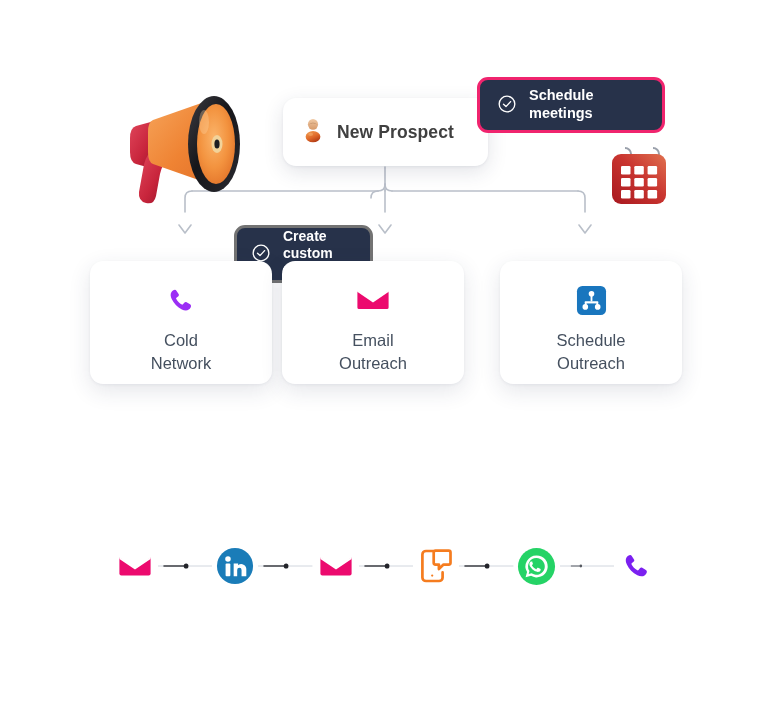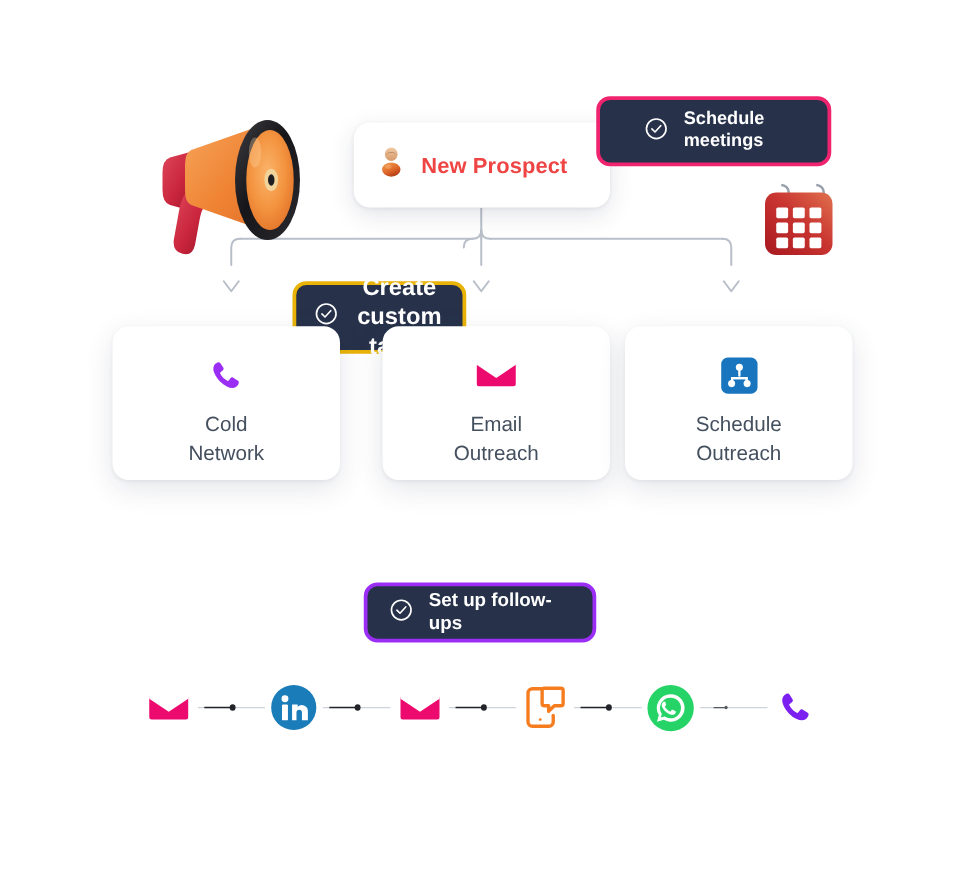--- a/index.html
+++ b/index.html
@@ -22,44 +22,44 @@
   .calendar{position:absolute;left:608px;top:145px;width:62px;height:62px;}
 
   
   .prospect-card{
     position:absolute;left:283px;top:98px;width:205px;height:68px;
     background:#ffffff;border-radius:13px;
     box-shadow:0 6px 20px rgba(40,50,80,.13), 0 1px 3px rgba(40,50,80,.07);
     display:flex;align-items:center;gap:14px;padding:0 20px;box-sizing:border-box;
   }
   .prospect-label{
-    font-size:17.5px;color:#ef4444;font-weight:600;letter-spacing:.1px;
+    font-size:17.5px;color:#404040;font-weight:600;letter-spacing:.1px;
   }
 
   
   .badge{
     position:absolute;
     background:#27324a;
     display:flex;align-items:center;gap:12px;
     box-sizing:border-box;
     color:#ffffff;
     font-weight:700;
   }
   .badge .chk{flex:0 0 auto;}
   .badge-text{line-height:1.22;}
 
   #badge-schedule{
     left:477px;top:77px;width:188px;height:56px;
     border:3px solid #f0246e;border-radius:11px;
-    padding:0 35px;font-size:14.5px;
+    padding:0 17px;font-size:14.5px;
   }
   #badge-create{
     left:234px;top:225px;width:139px;height:58px;
-    border:3px solid #eab308;border-radius:11px;
-    padding:0 14px;font-size:19px;text-align:center;
+    border:3px solid #737373;border-radius:11px;
+    padding:0 14px;font-size:14px;
   }
   #badge-followups{
     left:291px;top:466px;width:186px;height:48px;
     border:3px solid #9b2ef5;border-radius:11px;
     padding:0 17px;font-size:15px;
   }
 
   
   .cards{position:absolute;left:90px;top:261px;width:592px;height:123px;}
   .card{
@@ -68,21 +68,21 @@
     box-shadow:0 7px 22px rgba(40,50,80,.12), 0 1px 3px rgba(40,50,80,.06);
     display:flex;flex-direction:column;align-items:center;justify-content:flex-start;
     box-sizing:border-box;padding-top:22px;
   }
   .card-icon{height:34px;display:flex;align-items:center;justify-content:center;}
   .card-label{
     margin-top:12px;text-align:center;font-size:16.5px;color:#45505f;
     line-height:1.42;font-weight:400;
   }
   #card-cold{left:0;}
-  #card-email{left:216px;}
+  #card-email{left:192px;}
   #card-network{left:410px;}
 
   
   .sequence{
     position:absolute;left:112px;top:538px;width:548px;height:56px;
     display:flex;align-items:center;
   }
   .seq-icon{flex:0 0 auto;width:46px;height:46px;display:flex;align-items:center;justify-content:center;}
   .seq-arrow{flex:1 1 auto;height:12px;position:relative;}
   .seq-arrow svg{display:block;width:100%;height:12px;}
@@ -278,29 +278,20 @@
         </svg>
       </span>
       <span class="card-label">
         <span>Schedule</span><br>
         <span>Outreach</span>
       </span>
     </div>
 
   </div>
 
-  <div class="badge" id="badge-followups">
-    <span class="chk">
-      <svg viewBox="0 0 24 24" width="20" height="20" fill="none" stroke="#ffffff" stroke-width="1.6">
-        <circle cx="12" cy="12" r="9.4"></circle>
-        <path d="M7.8,12.2 L10.8,15.1 L16.3,9.1" stroke-linecap="round" stroke-linejoin="round"></path>
-      </svg>
-    </span>
-    <span class="badge-text">Set up follow-ups</span>
-  </div>
 
   <div class="sequence">
 
     <span class="seq-icon">
       <svg viewBox="0 0 32 24" width="32" height="24">
         <rect x="0.4" y="2.4" width="31.2" height="19.2" rx="2" fill="#ec0a6e"></rect>
         <path d="M0.4,3.4 L16,13.8 L31.6,3.4 L31.6,1.4 L0.4,1.4 Z" fill="#ffffff"></path>
         <path d="M0.4,5.0 L16,15.4 L31.6,5.0 L31.6,3.0 L16,12.2 L0.4,3.0 Z" fill="#ffffff"></path>
       </svg>
     </span>

